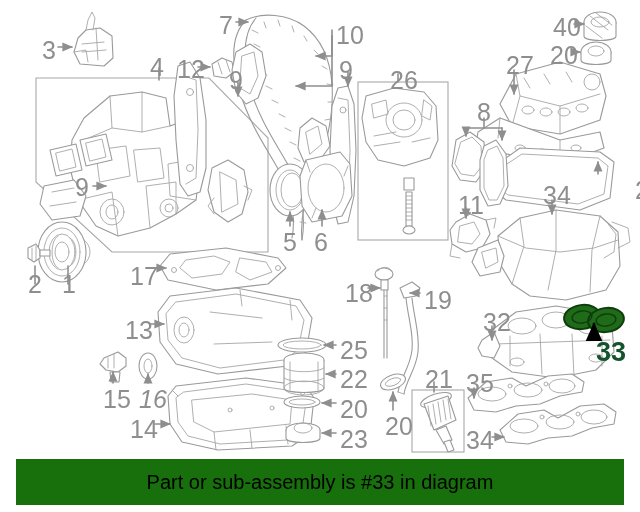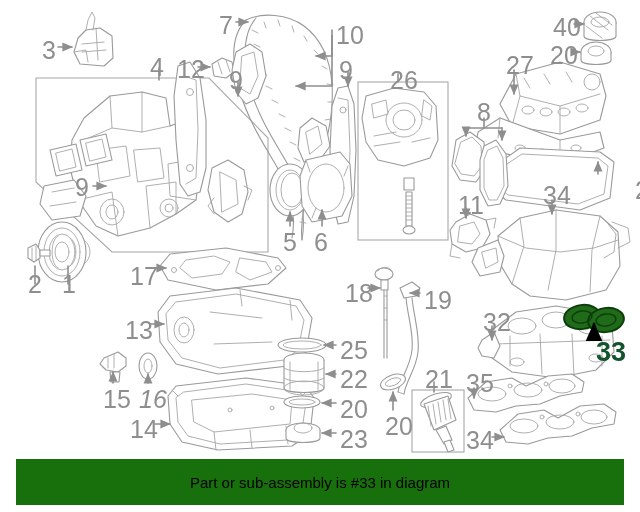--- a/index.html
+++ b/index.html
@@ -25,21 +25,21 @@
   .lbl.hi{color:#14532d;font-size:27px;font-weight:700;}
 
   
   #notice-banner{
     position:absolute;left:16px;top:459px;width:608px;height:46px;
     background:#18700d;
     display:flex;flex-direction:column;align-items:center;justify-content:center;
     box-sizing:border-box;
   }
   #notice-banner .line{
-    color:#000000;font-size:15px;line-height:21px;
+    color:#000000;font-size:20px;line-height:21px;
     font-family:"Liberation Sans", sans-serif;white-space:nowrap;
   }
 </style>
 </head>
 <body>
 
 <div id="diagram-root">
 
   <svg class="layer" viewBox="0 0 640 512" xmlns="http://www.w3.org/2000/svg">
     <defs>

